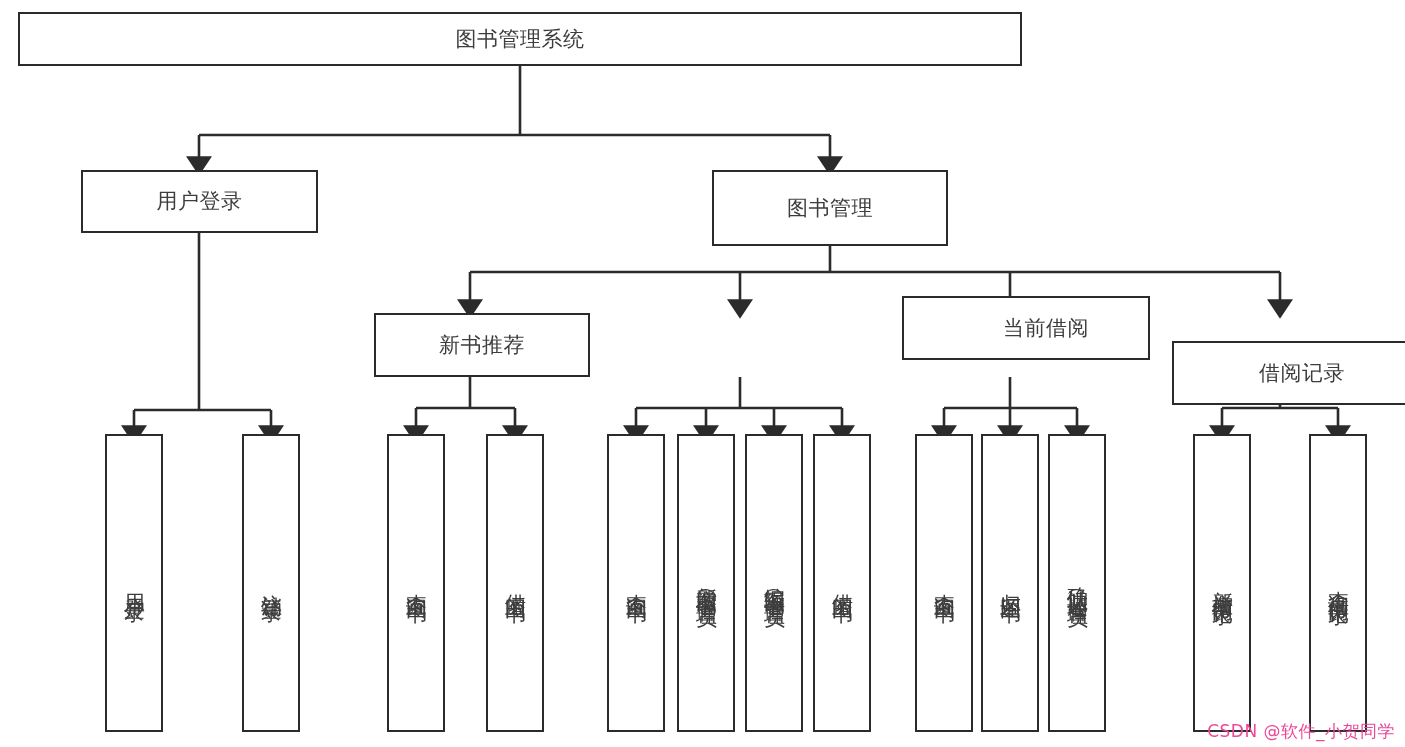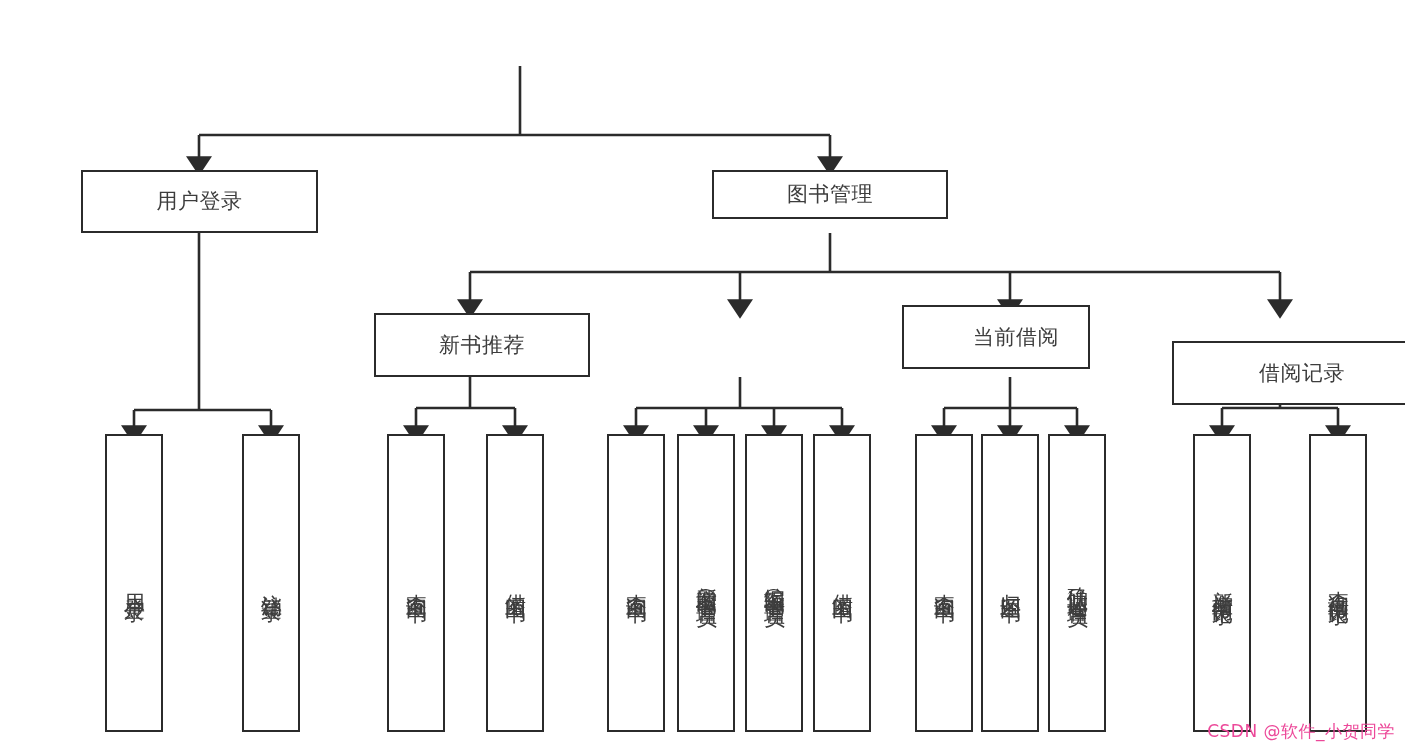--- a/index.html
+++ b/index.html
@@ -120,32 +120,35 @@
       <path d="M1010,408 L1010,432" marker-end="url(#arrowhead)"></path>
       <path d="M1077,408 L1077,432" marker-end="url(#arrowhead)"></path>
 
       <path d="M1280,377 L1280,408"></path>
       <path d="M1222,408 L1338,408"></path>
       <path d="M1222,408 L1222,432" marker-end="url(#arrowhead)"></path>
       <path d="M1338,408 L1338,432" marker-end="url(#arrowhead)"></path>
     </g>
   </svg>
 
+  <div class="node horiz" style="left:18px; top:12px; width:1004px; height:54px;">
+    <span class="node-label">图书管理系统</span>
+  </div>
 
   <div class="node horiz" style="left:81px; top:170px; width:237px; height:63px;">
     <span class="node-label">用户登录</span>
   </div>
-  <div class="node horiz" style="left:712px; top:170px; width:236px; height:49px;">
+  <div class="node horiz" style="left:712px; top:170px; width:236px; height:76px;">
     <span class="node-label">图书管理</span>
   </div>
 
   <div class="node horiz" style="left:374px; top:313px; width:216px; height:64px;">
     <span class="node-label">新书推荐</span>
   </div>
-  <div class="node horiz" style="left:902px; top:305px; width:188px; height:64px;padding-left:40px;">
+  <div class="node horiz" style="left:902px; top:296px; width:248px; height:64px;padding-left:40px;">
     <span class="node-label">当前借阅</span>
   </div>
   <div class="node horiz" style="left:1172px; top:313px; width:260px; height:64px;margin-top:28px;">
     <span class="node-label">借阅记录</span>
   </div>
 
   <div class="node vert" style="left:105px; top:434px; width:58px; height:298px;">
     <span class="node-label">用户登录</span>
   </div>
   <div class="node vert" style="left:242px; top:434px; width:58px; height:298px;">

